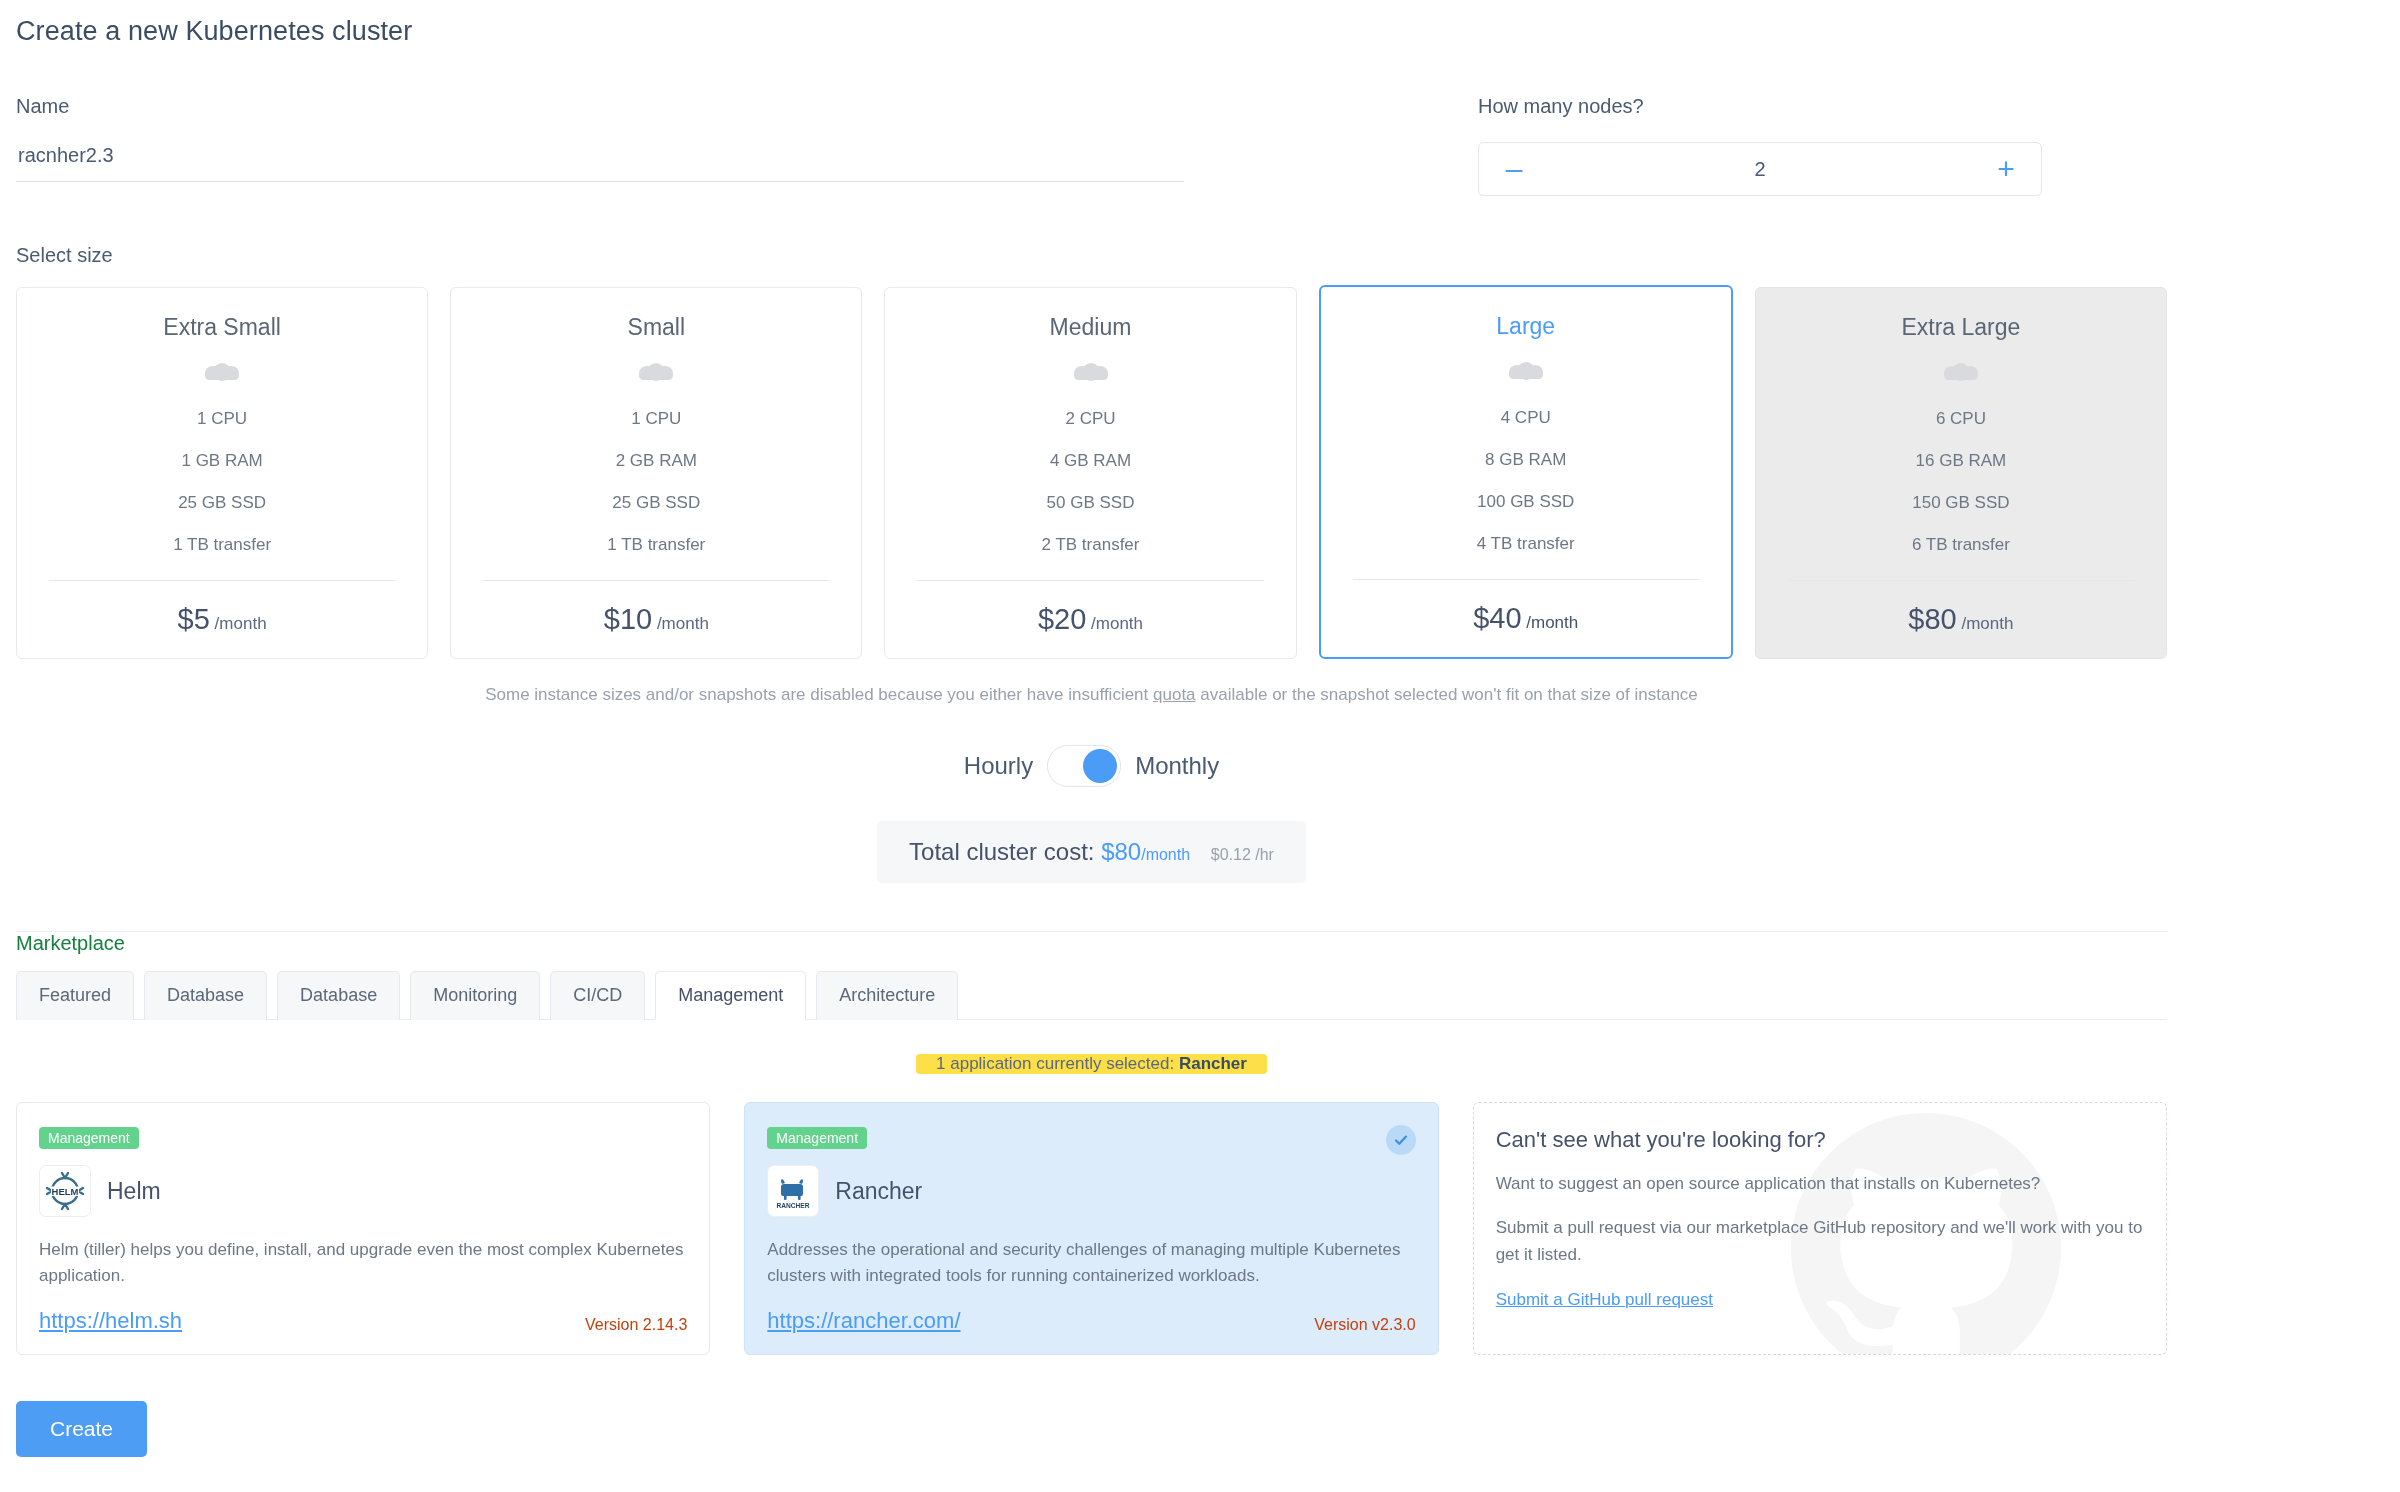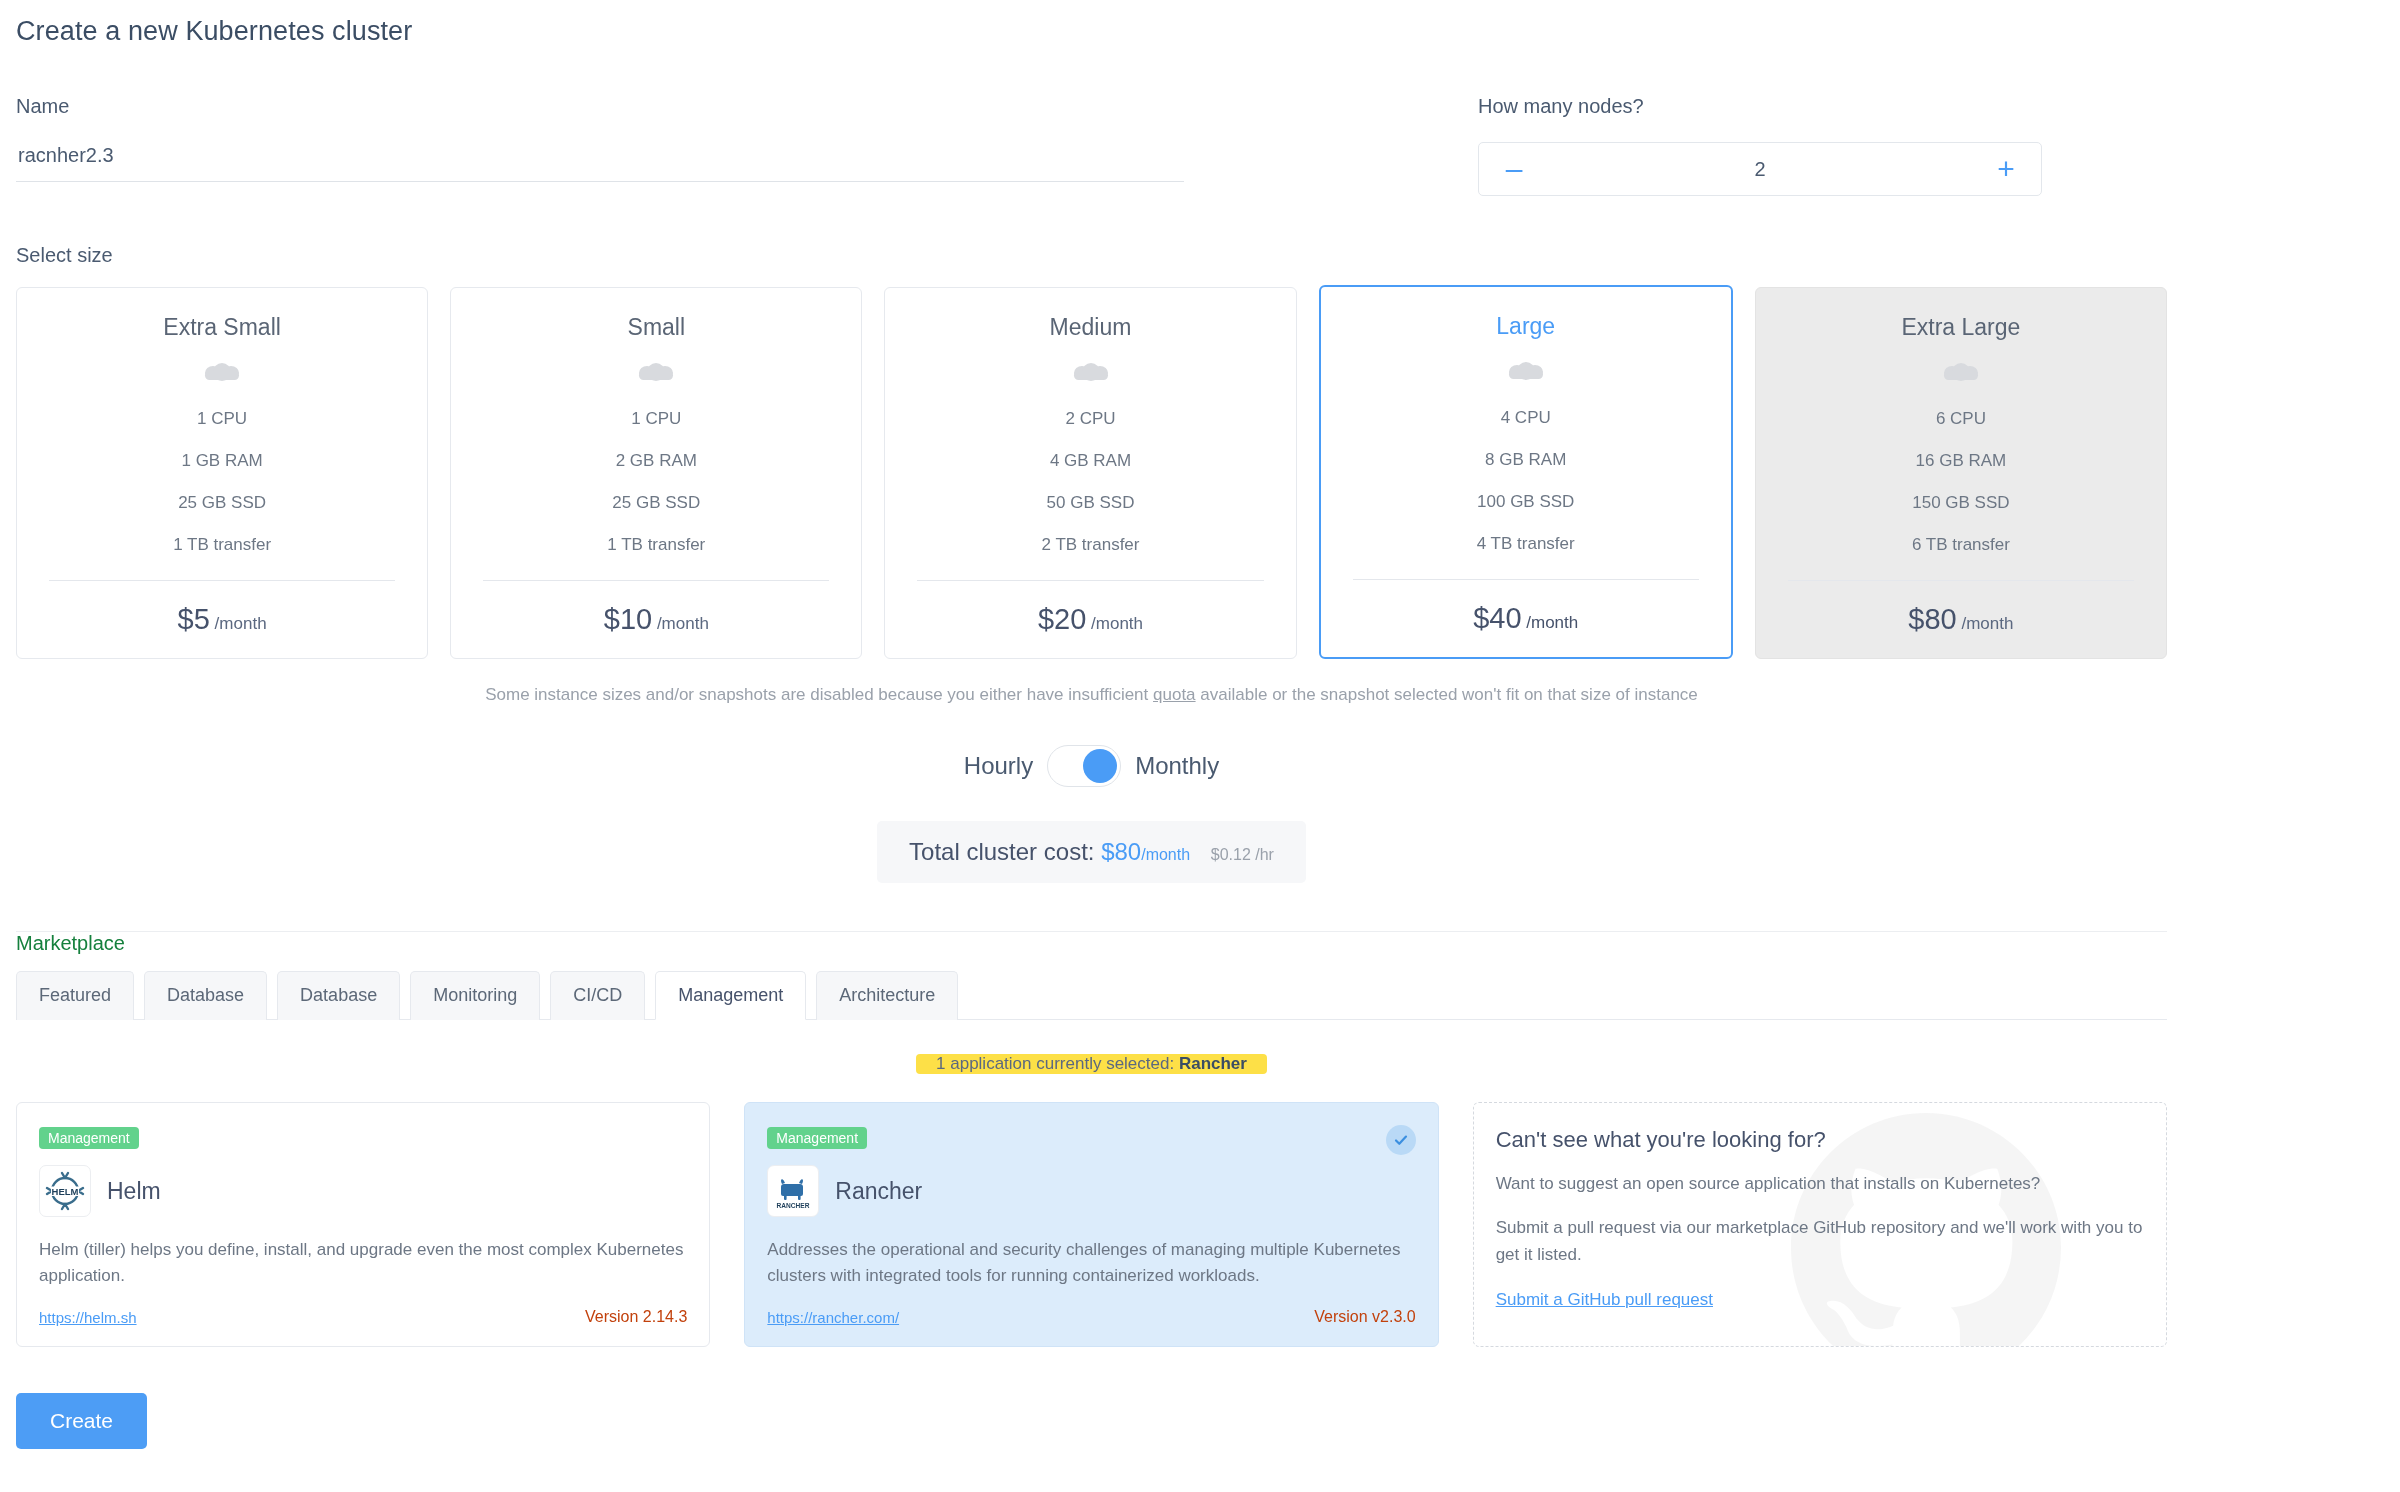--- a/index.html
+++ b/index.html
@@ -138,21 +138,21 @@
     width: 52px; height: 52px; border-radius: 7px; background: #fff;
     border: 1px solid #eceef1; display: flex; align-items: center;
     justify-content: center; flex: none;
   }
   .app-name { font-size: 23px; color: #46526b; }
   .app-desc { font-size: 17px; color: #6d7785; line-height: 1.55; margin-top: 20px; }
   .app-foot {
     margin-top: auto; display: flex; justify-content: space-between;
     align-items: flex-end; padding-top: 18px;
   }
-  .app-link { font-size: 15px; color: #4a9cf6; text-decoration: underline; }
+  .app-link { font-size: 22px; color: #4a9cf6; text-decoration: underline; }
   .app-version { font-size: 16px; color: #c2410c; }
   .check-badge {
     position: absolute; top: 22px; right: 22px; width: 30px; height: 30px;
     border-radius: 50%; background: #b9d9f6; display: flex;
     align-items: center; justify-content: center;
   }
   .suggest-title { font-size: 22px; color: #46526b; position: relative; z-index: 2; }
   .suggest-p { font-size: 17px; color: #6d7785; margin-top: 18px; line-height: 1.55;
                position: relative; z-index: 2; }
   .suggest-link { font-size: 17px; color: #4a9cf6; text-decoration: underline;

